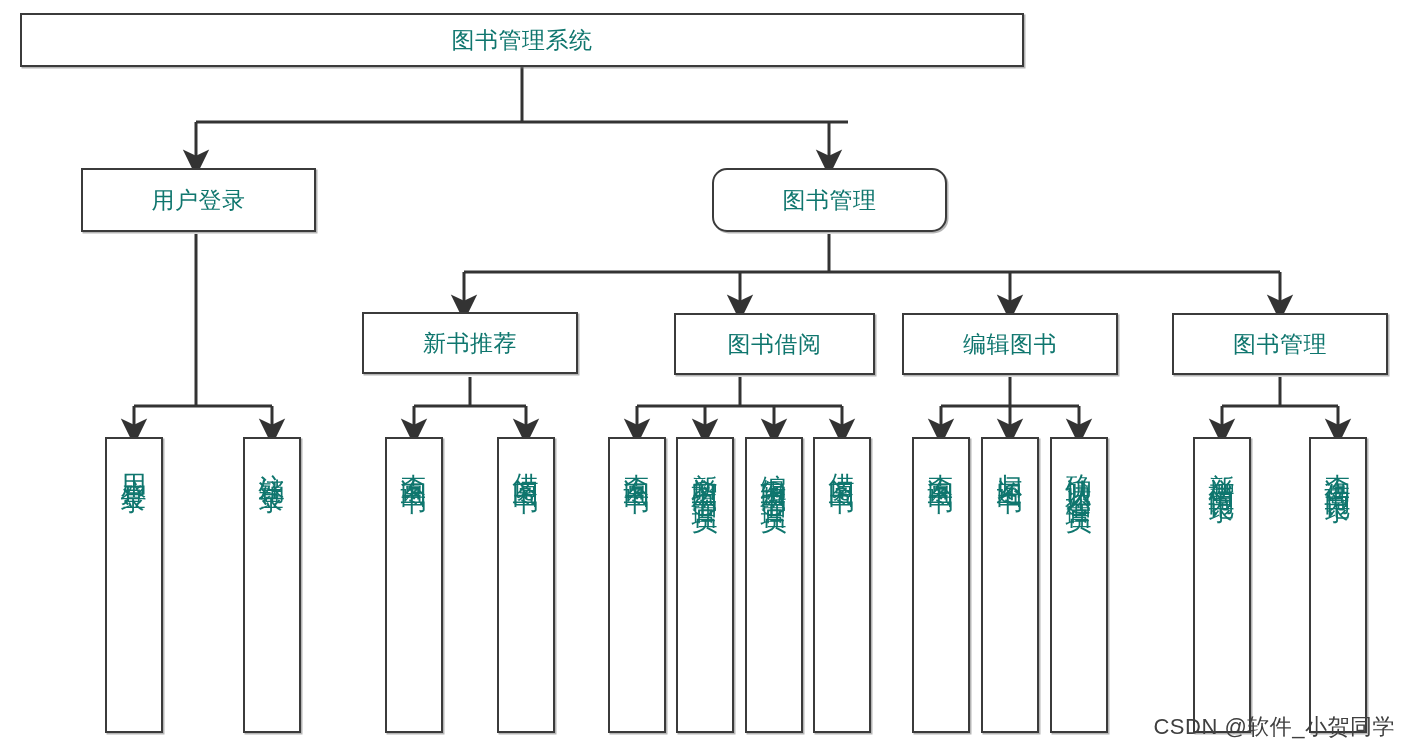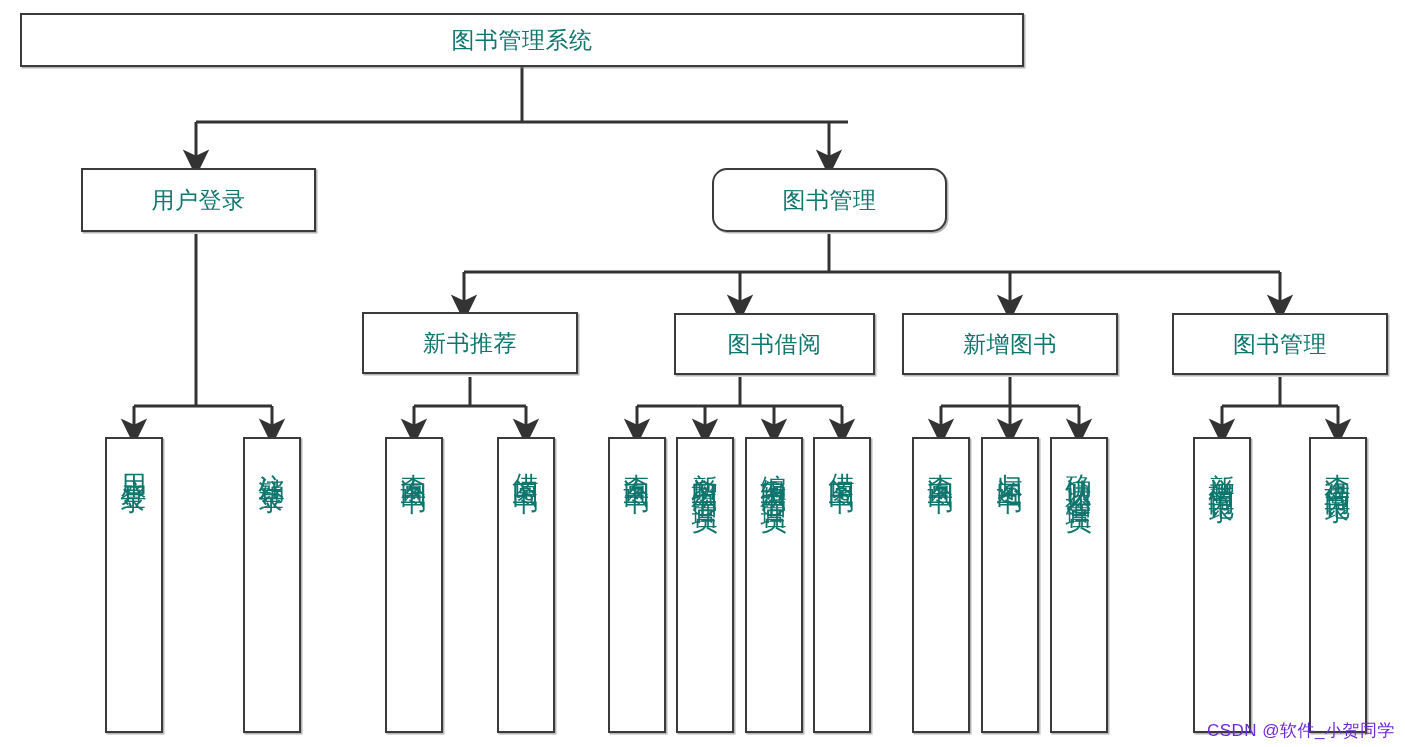--- a/index.html
+++ b/index.html
@@ -62,22 +62,22 @@
     text-orientation: upright;
     font-size: 26px;
     line-height: 1.0;
     letter-spacing: 5px;
     white-space: nowrap;
   }
   .watermark {
     position: absolute;
     right: 10px;
     bottom: 5px;
-    font-size: 17px;
-    color: #6d28d9;
+    font-size: 22px;
+    color: #404040;
     letter-spacing: 0.5px;
     z-index: 5;
     white-space: nowrap;
   }
 </style>
 </head>
 <body>
 
 <div id="canvas">
 
@@ -142,21 +142,21 @@
     <span class="lbl">图书管理</span>
   </div>
 
   <div class="node h" style="left:362px; top:312px; width:216px; height:62px;">
     <span class="lbl">新书推荐</span>
   </div>
   <div class="node h" style="left:632px; top:313px; width:201px; height:62px;margin-left:42px;">
     <span class="lbl">图书借阅</span>
   </div>
   <div class="node h" style="left:902px; top:313px; width:216px; height:62px;">
-    <span class="lbl">新增图书</span>
+    <span class="lbl">编辑图书</span>
   </div>
   <div class="node h" style="left:1172px; top:313px; width:216px; height:62px;">
     <span class="lbl">图书管理</span>
   </div>
 
   <div class="node v" style="left:105px; top:437px; width:58px; height:296px;">
     <span class="lbl">用户登录</span>
   </div>
   <div class="node v" style="left:243px; top:437px; width:58px; height:296px;">
     <span class="lbl">注销登录</span>

